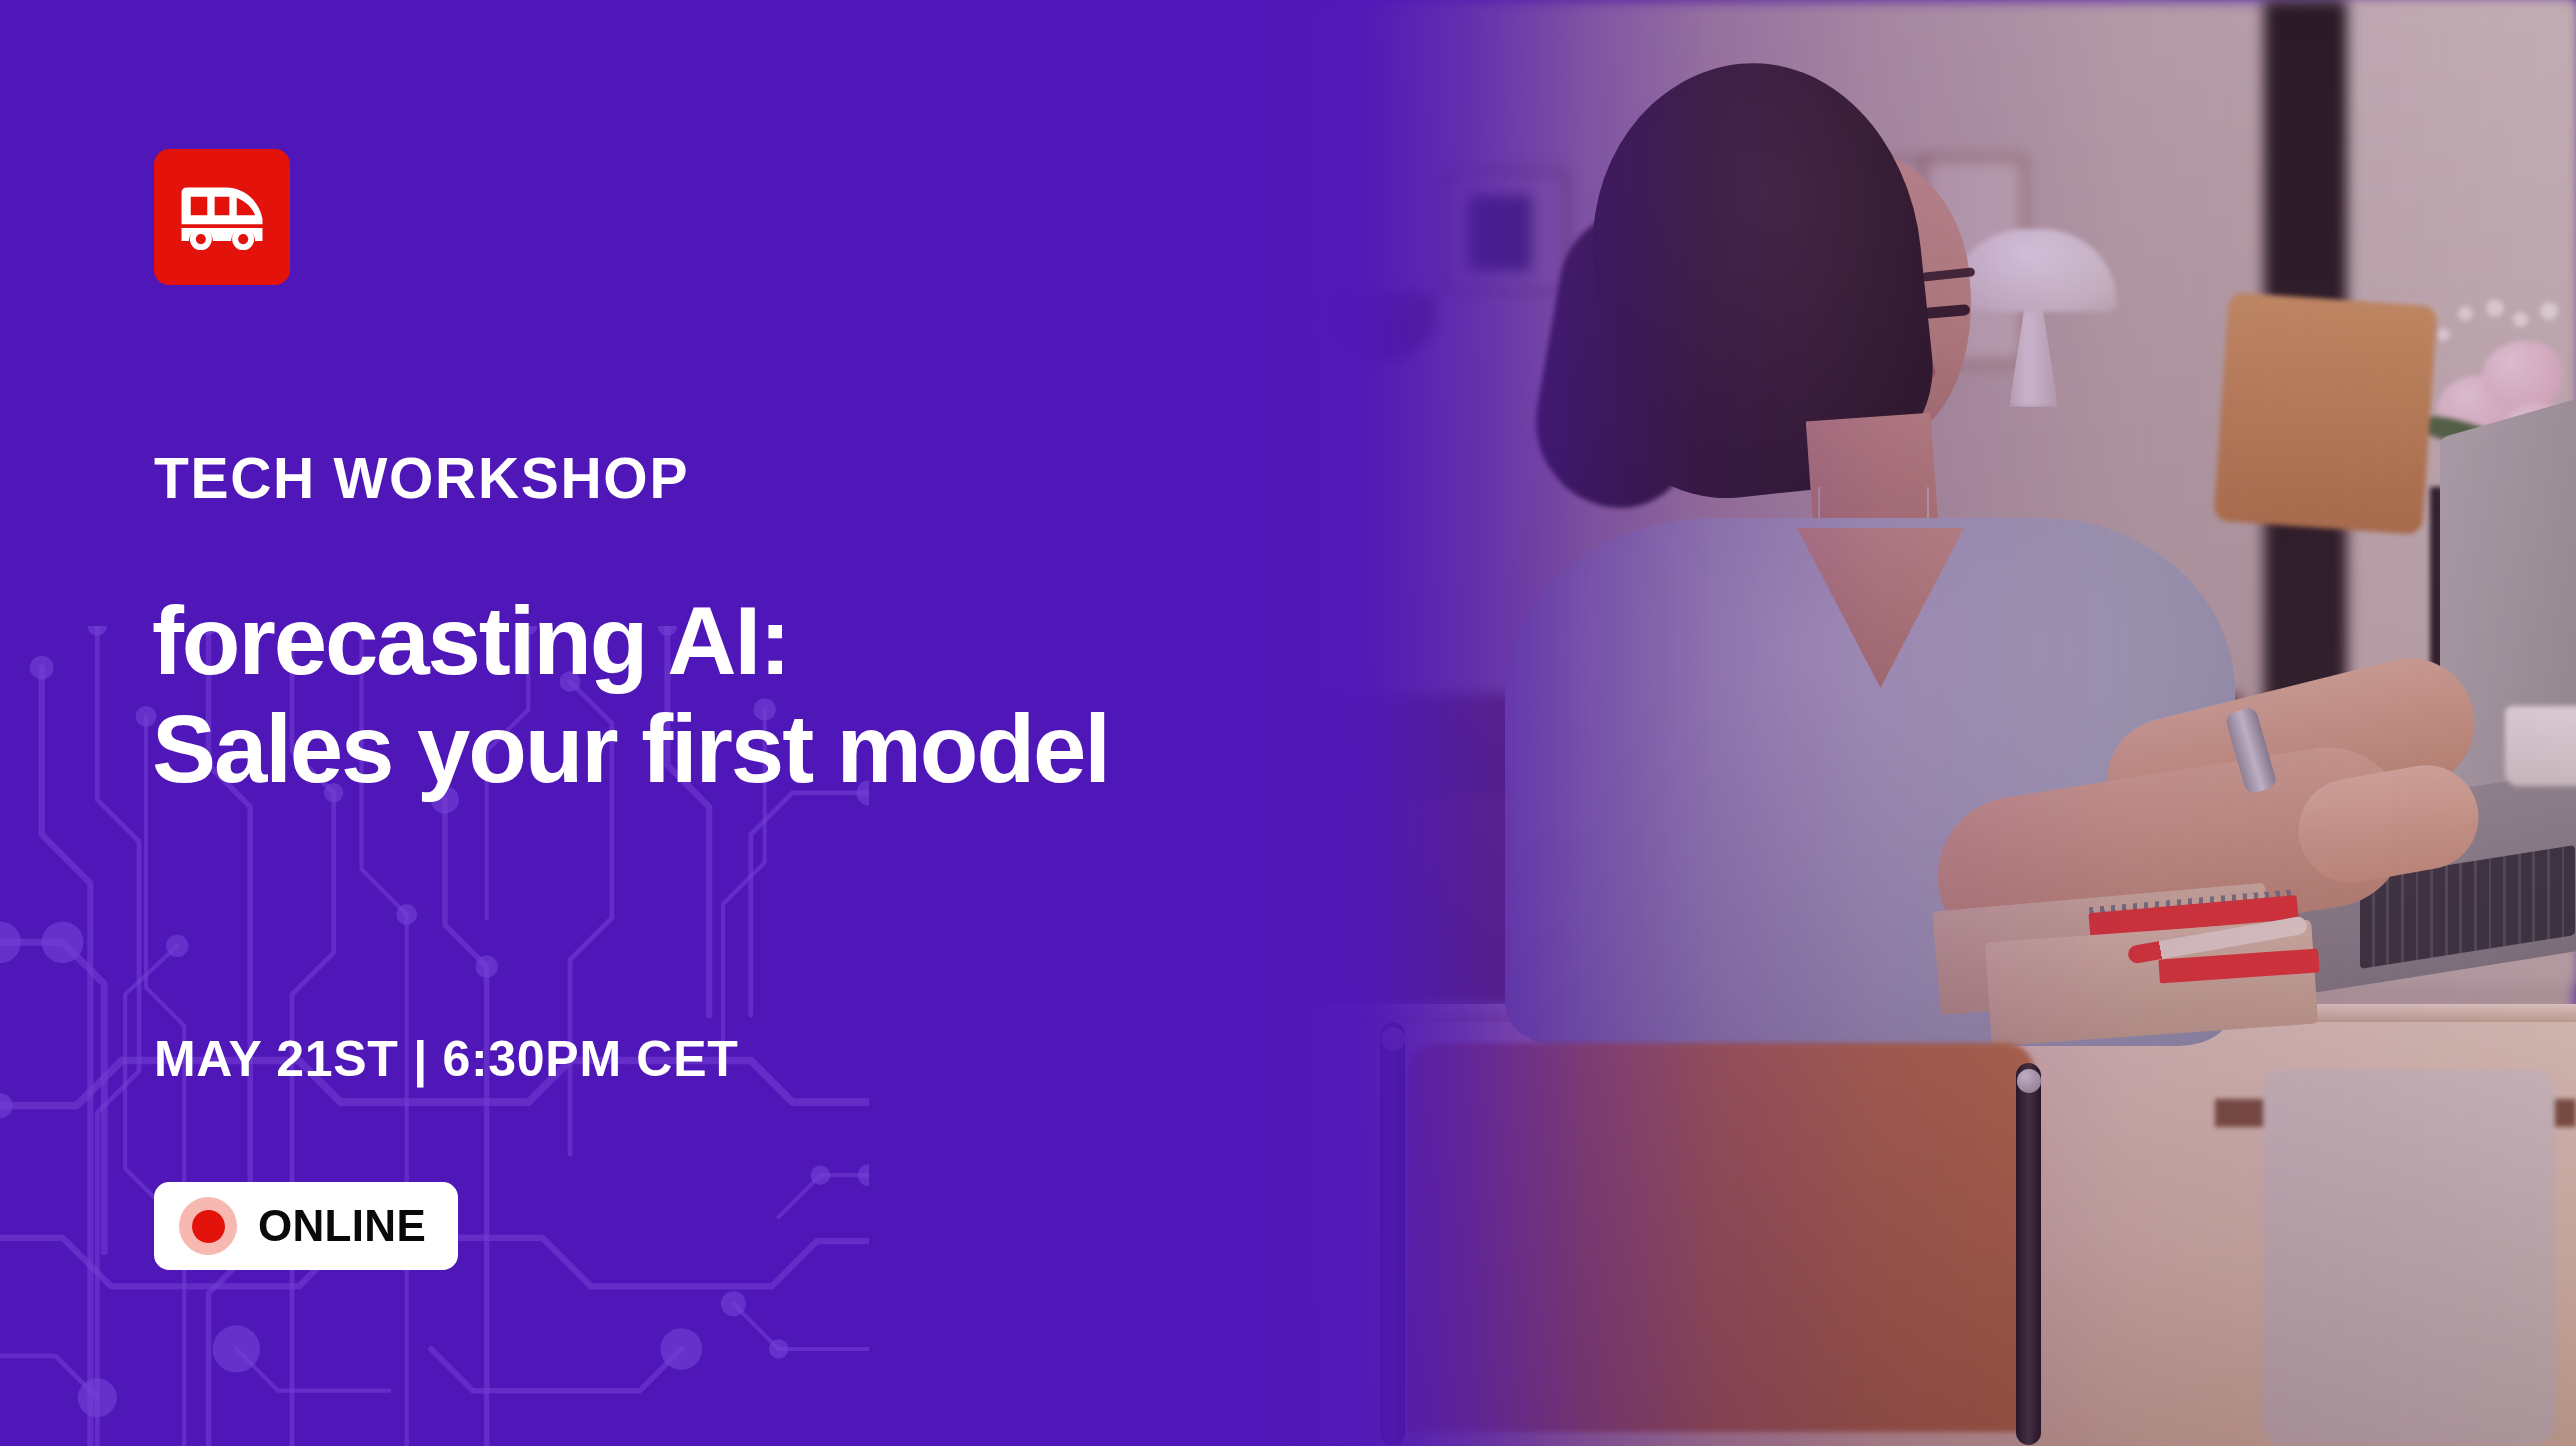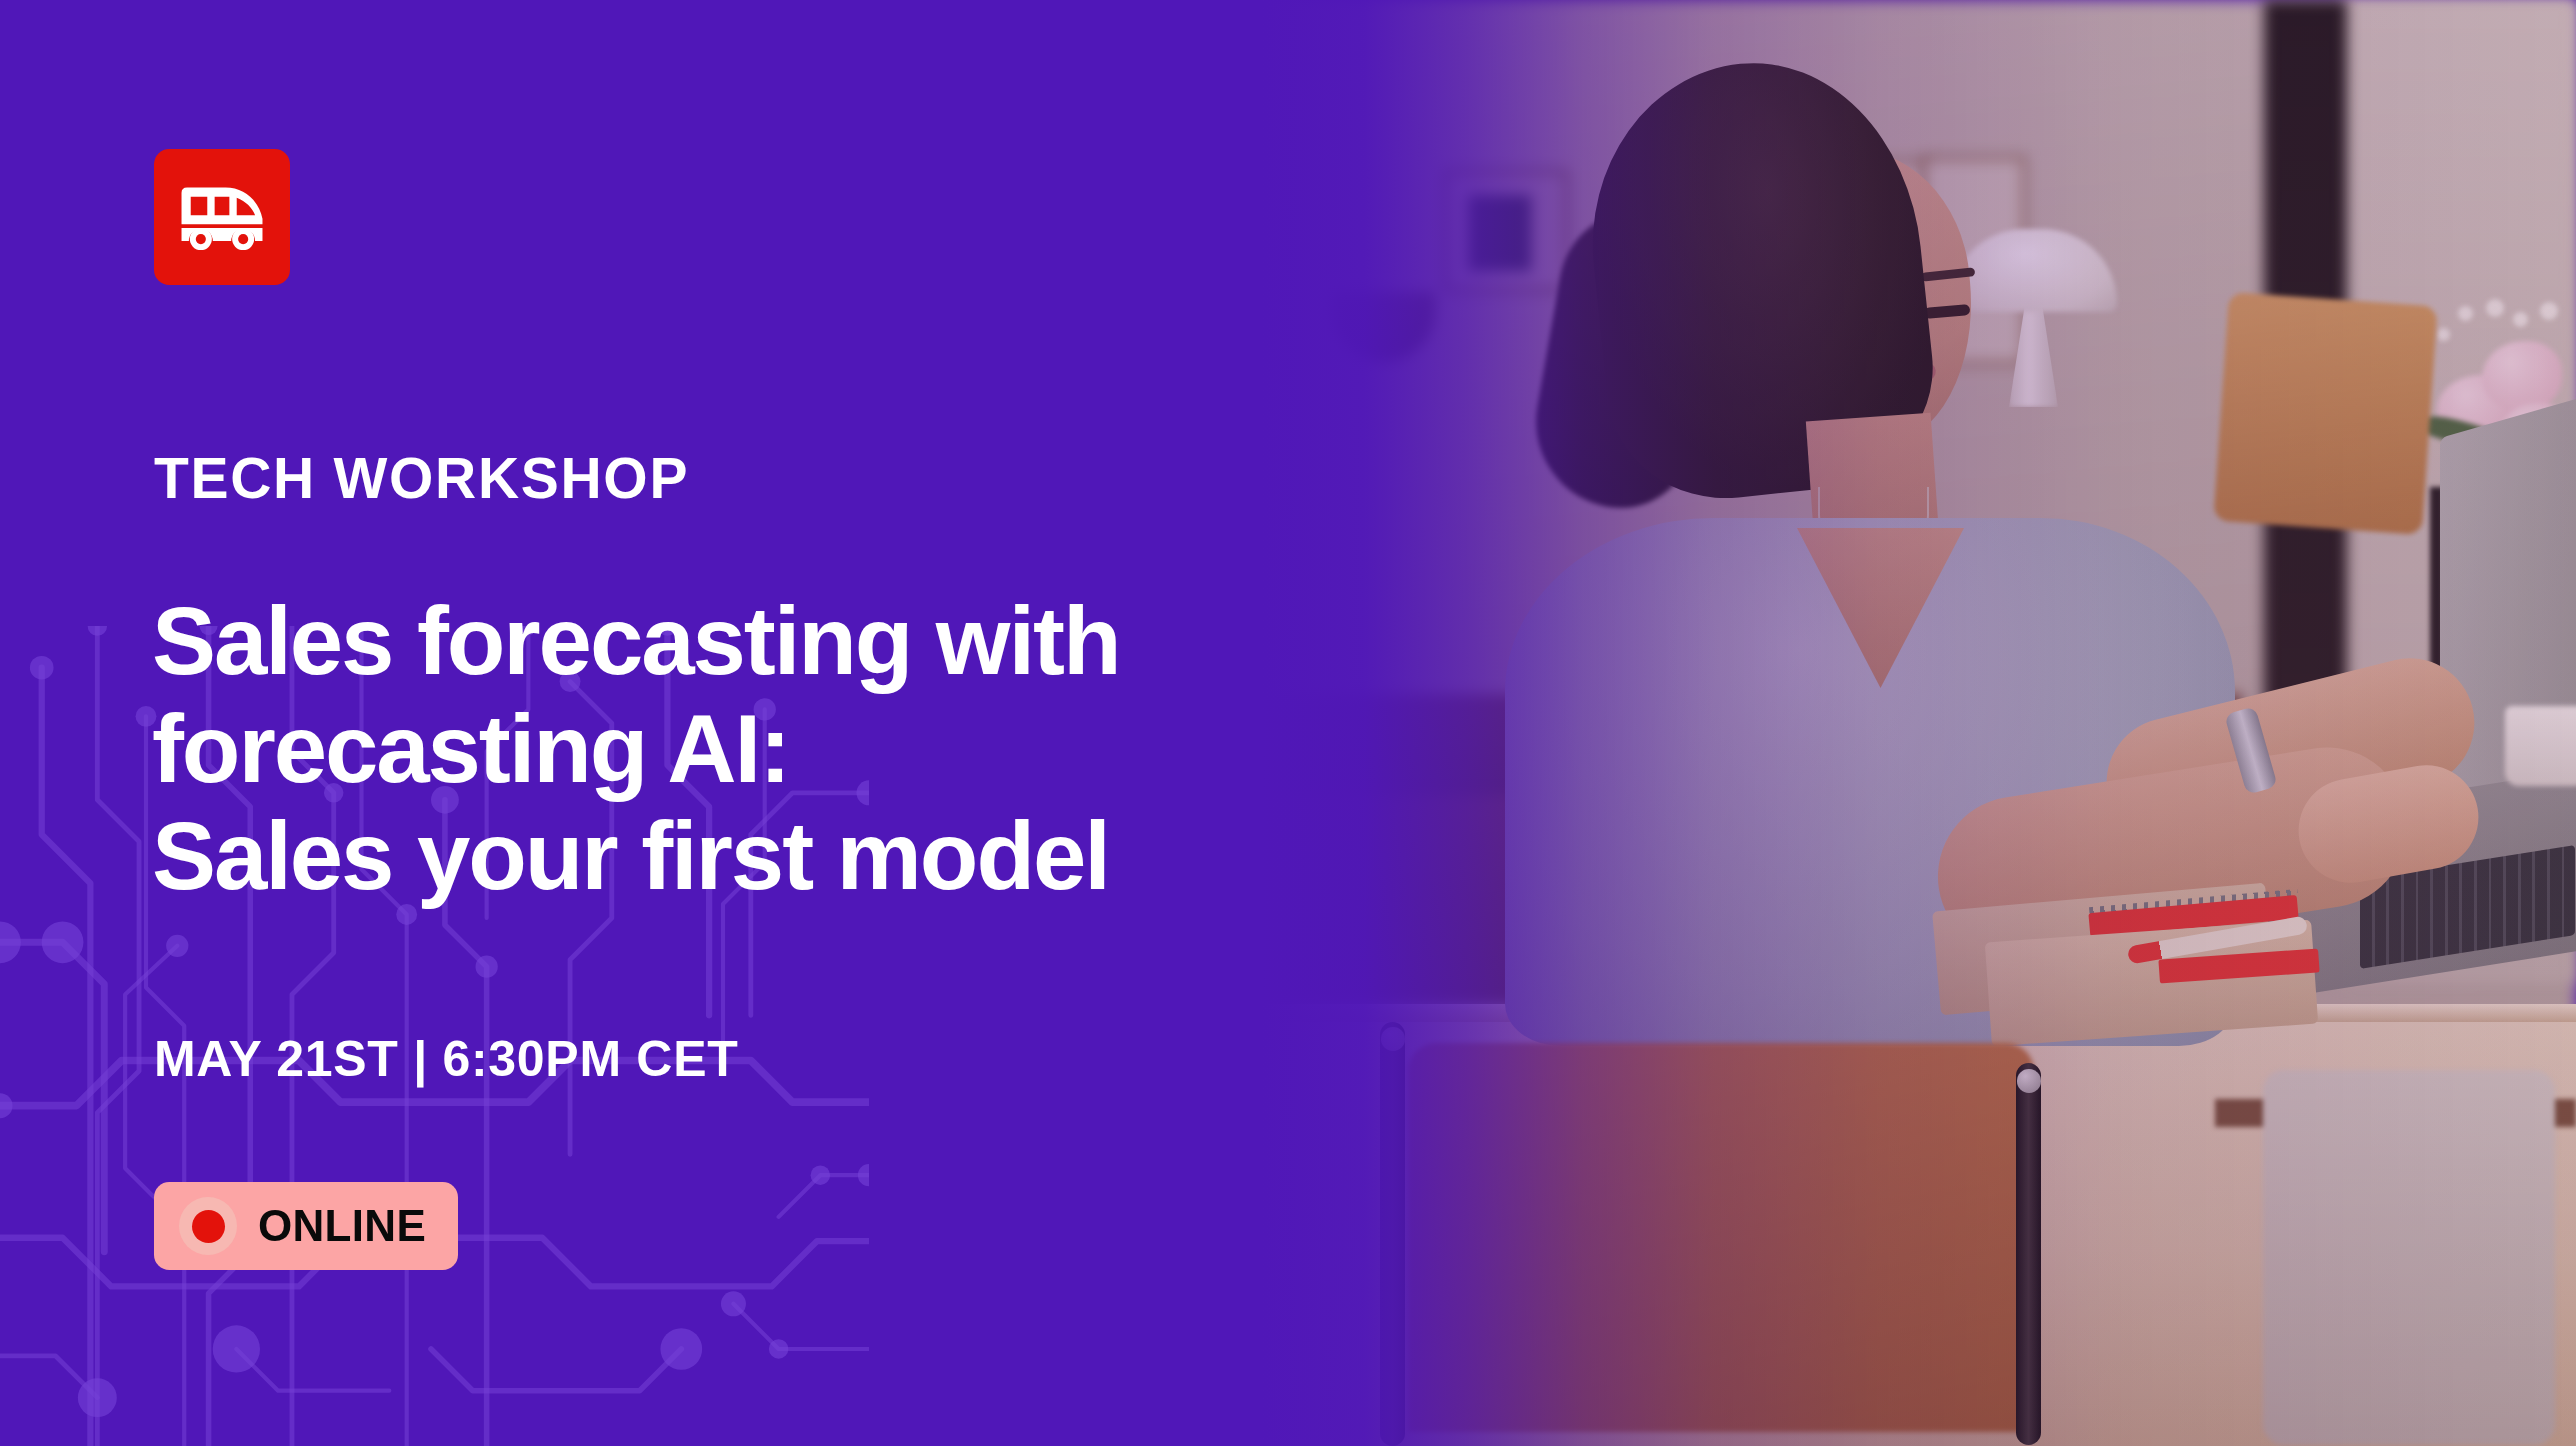--- a/index.html
+++ b/index.html
@@ -211,21 +211,21 @@
 
   .headline{ position:absolute; left:152px; top:587px;
     color:#fff; font-size:96px; font-weight:700; line-height:1.12;
     letter-spacing:-2.1px; }
   .headline .ln{ display:block; white-space:nowrap; }
 
   .datetime{ position:absolute; left:154px; top:1034px;
     color:#fff; font-size:50px; font-weight:700; letter-spacing:0.7px; line-height:1;}
 
   .badge{ position:absolute; left:154px; top:1182px;
-    background:#fca5a5; border-radius:15.3px;
+    background:#ffffff; border-radius:15.3px;
     height:88px; padding:0 32px 0 25px;
     display:inline-flex; align-items:center; gap:21px; }
   .badge-dot{ width:58px; height:58px; border-radius:50%;
     background:#F7B8B2; display:flex; align-items:center; justify-content:center;}
   .badge-dot i{ display:block; width:33px; height:33px; border-radius:50%;
     background:#E3120B;}
   .badge-label{ color:#0A0A0A; font-size:44px; font-weight:700; letter-spacing:0.3px;}
 </style>
 </head>
 <body>
@@ -388,21 +388,20 @@
           <circle cx="27" cy="60" r="5.5" fill="#E3120B"></circle>
           <circle cx="73" cy="60" r="12" fill="#ffffff"></circle>
           <circle cx="73" cy="60" r="5.5" fill="#E3120B"></circle>
         </svg>
       </span>
     </div>
 
     <div class="eyebrow">TECH WORKSHOP</div>
 
     <h1 class="headline">
-      <span class="ln">Sales forecasting with</span>
       <span class="ln">forecasting AI:</span>
       <span class="ln">Sales your first model</span>
     </h1>
 
     <div class="datetime">MAY 21ST | 6:30PM CET</div>
 
     <div class="badge">
       <span class="badge-dot">
           <i></i>
         </span>

